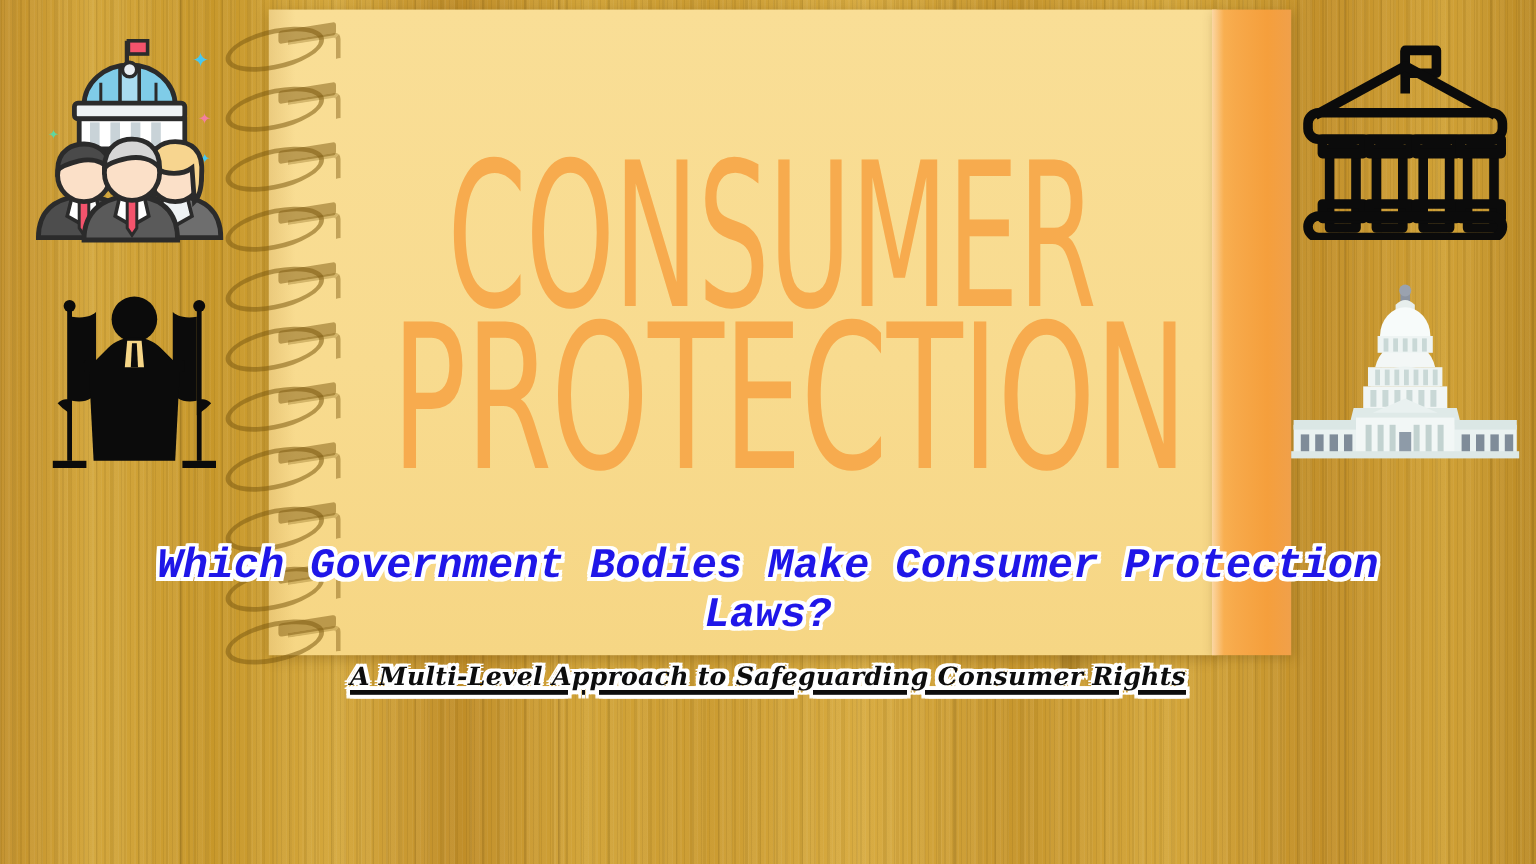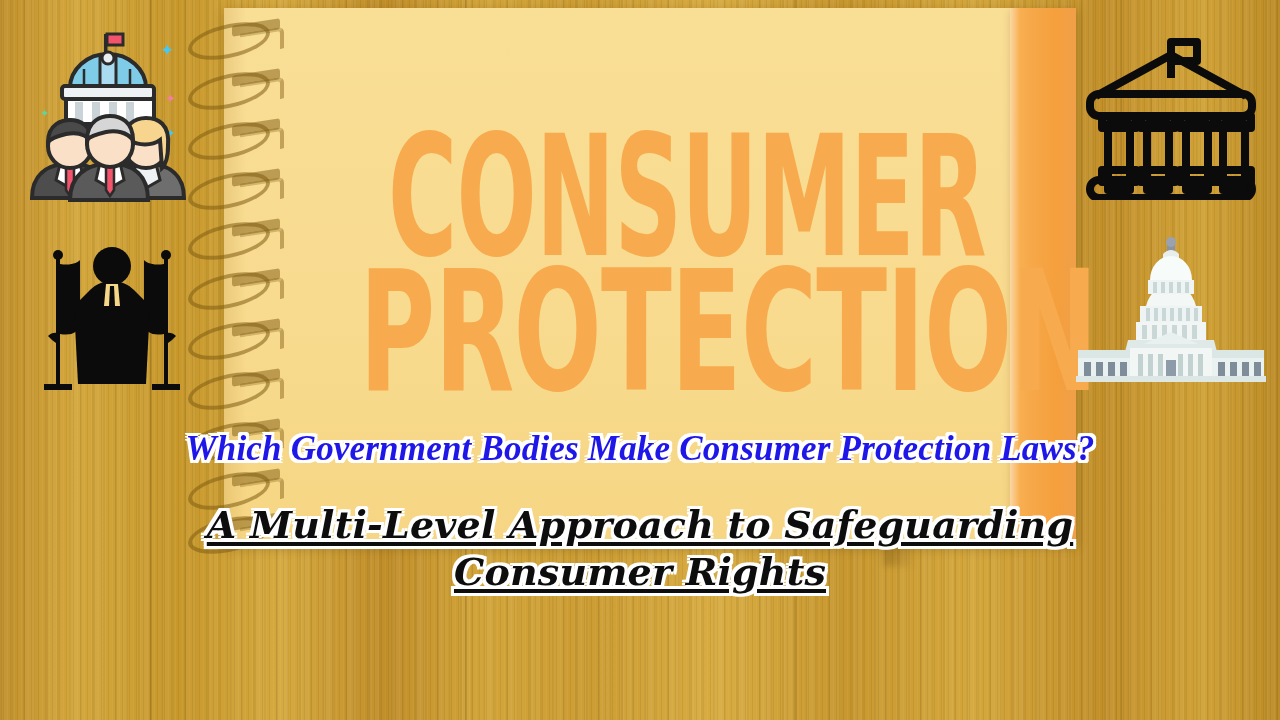--- a/index.html
+++ b/index.html
@@ -82,24 +82,24 @@
   .coil .bar2{
     position:absolute;left:52px;top:6px;width:40px;height:18px;
     border-right:4px solid rgba(128,92,18,0.45);
     border-top:4px solid rgba(128,92,18,0.30);
     border-radius:0 6px 0 0;
     transform:skewY(-9deg);
   }
 
   
   .watermark{
-    position:absolute;left:316px;top:120px;width:720px;
+    position:absolute;left:283px;top:120px;width:720px;
     color:#f7ab4e;
     font-family:"DejaVu Sans",sans-serif;
-    font-weight:bold;
+    font-weight:normal;
     letter-spacing:-1px;
     line-height:0.92;
     text-align:center;
     user-select:none;
   }
   .wm-line1{font-size:118px;transform:scaleX(0.80) scaleY(1.42);transform-origin:center top;}
   .wm-line2{font-size:118px;transform:scaleX(0.88) scaleY(1.42);transform-origin:center top;margin-top:26px;}
 
   
   .brand{
@@ -110,35 +110,36 @@
     text-shadow:
       -2px -2px 0 #fff, 2px -2px 0 #fff, -2px 2px 0 #fff, 2px 2px 0 #fff,
       0 -2px 0 #fff, 0 2px 0 #fff, -2px 0 0 #fff, 2px 0 0 #fff;
   }
 
   
   .title-block{
     position:absolute;left:120px;right:120px;top:428px;text-align:center;
   }
   .title-main{
-    font-family:Liberation Serif, serif;
+    font-family:Liberation Mono, monospace;
     font-style:italic;font-weight:bold;
     font-size:35px;line-height:1.18;
     color:#1f16e8;
     letter-spacing:0.2px;
     text-shadow:
       -3px -3px 0 #fff, 3px -3px 0 #fff, -3px 3px 0 #fff, 3px 3px 0 #fff,
       0 -3px 0 #fff, 0 3px 0 #fff, -3px 0 0 #fff, 3px 0 0 #fff,
       -2px -3px 0 #fff, 2px -3px 0 #fff, -2px 3px 0 #fff, 2px 3px 0 #fff;
+    margin-top: 24px;
   }
   .title-sub{
-    margin-top:33px;
+    margin-top:16px;
     font-family:"DejaVu Serif",serif;
     font-style:italic;font-weight:bold;
-    font-size:38px;line-height:1.22;
+    font-size:21px;line-height:1.22;
     color:#0d0d0d;
     letter-spacing:0.2px;
   }
   .title-sub .u{
     text-decoration:underline;
     text-decoration-thickness:4px;
     text-underline-offset:4px;
     text-shadow:
       -3px -3px 0 #fff, 3px -3px 0 #fff, -3px 3px 0 #fff, 3px 3px 0 #fff,
       0 -3px 0 #fff, 0 3px 0 #fff, -3px 0 0 #fff, 3px 0 0 #fff;

